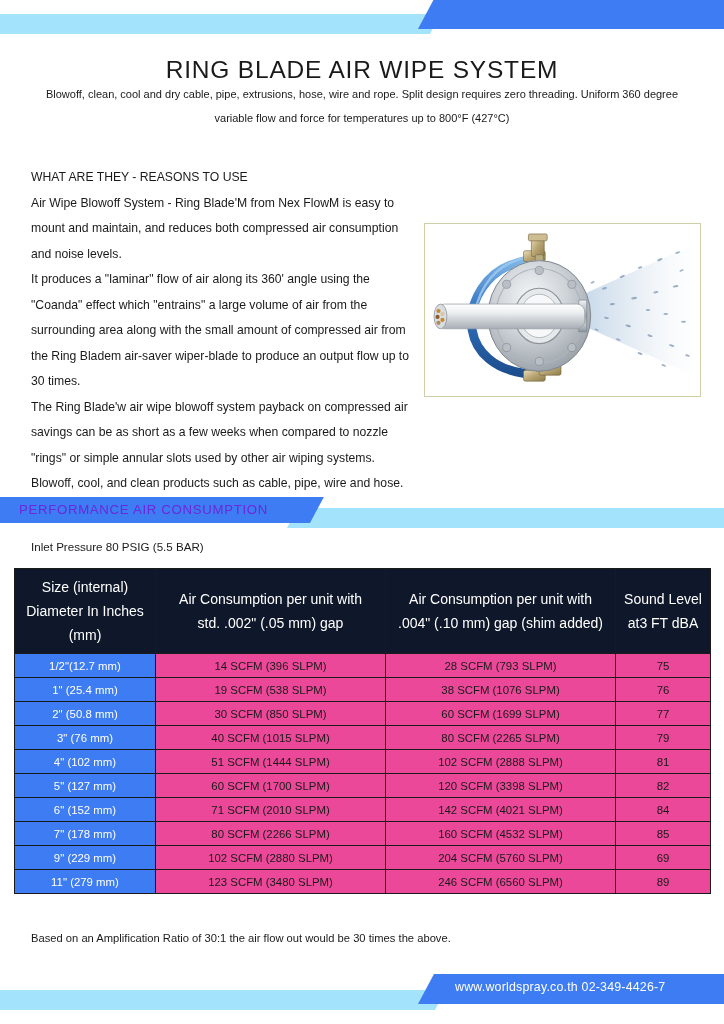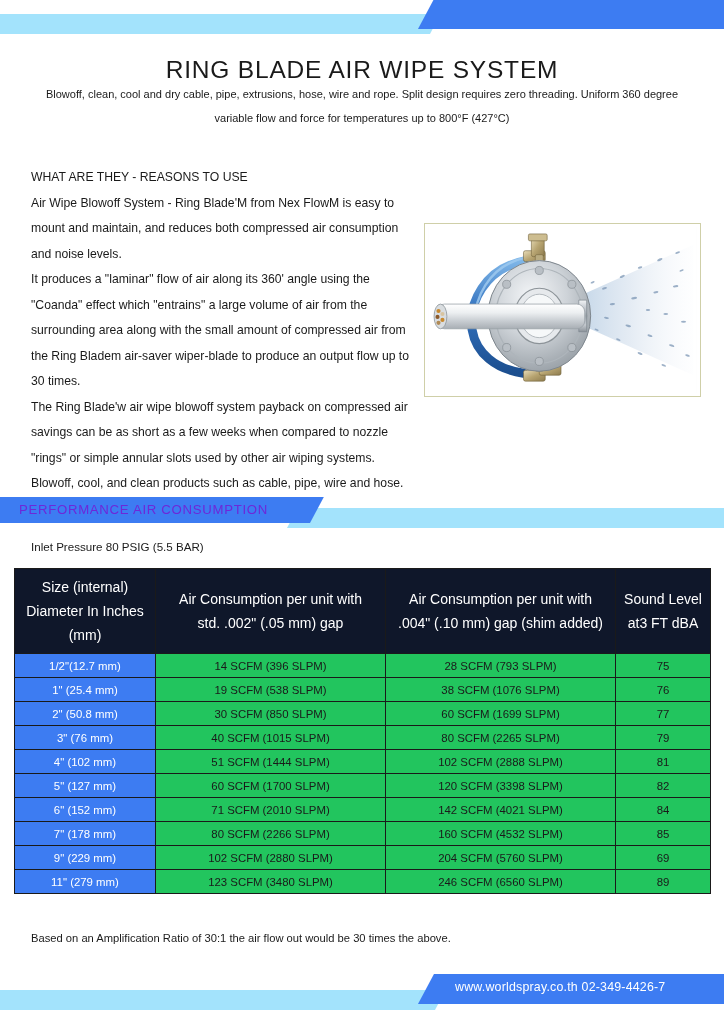--- a/index.html
+++ b/index.html
@@ -213,21 +213,21 @@
     font-size: 14px;
     line-height: 24px;
     padding: 6px 4px;
     vertical-align: middle;
   }
   .spec-table td {
     font-size: 11.4px;
     height: 24px;
     padding: 0 4px;
     color: #1a1a1a;
-    background: #22c55e;
+    background: #ec4899;
   }
   .spec-table td.size-cell {
     background: #3d7cf2;
     color: #ffffff;
   }
   .col-size    { width: 141px; }
   .col-std     { width: 230px; }
   .col-shim    { width: 230px; }
   .col-sound   { width: 95px; }
 

